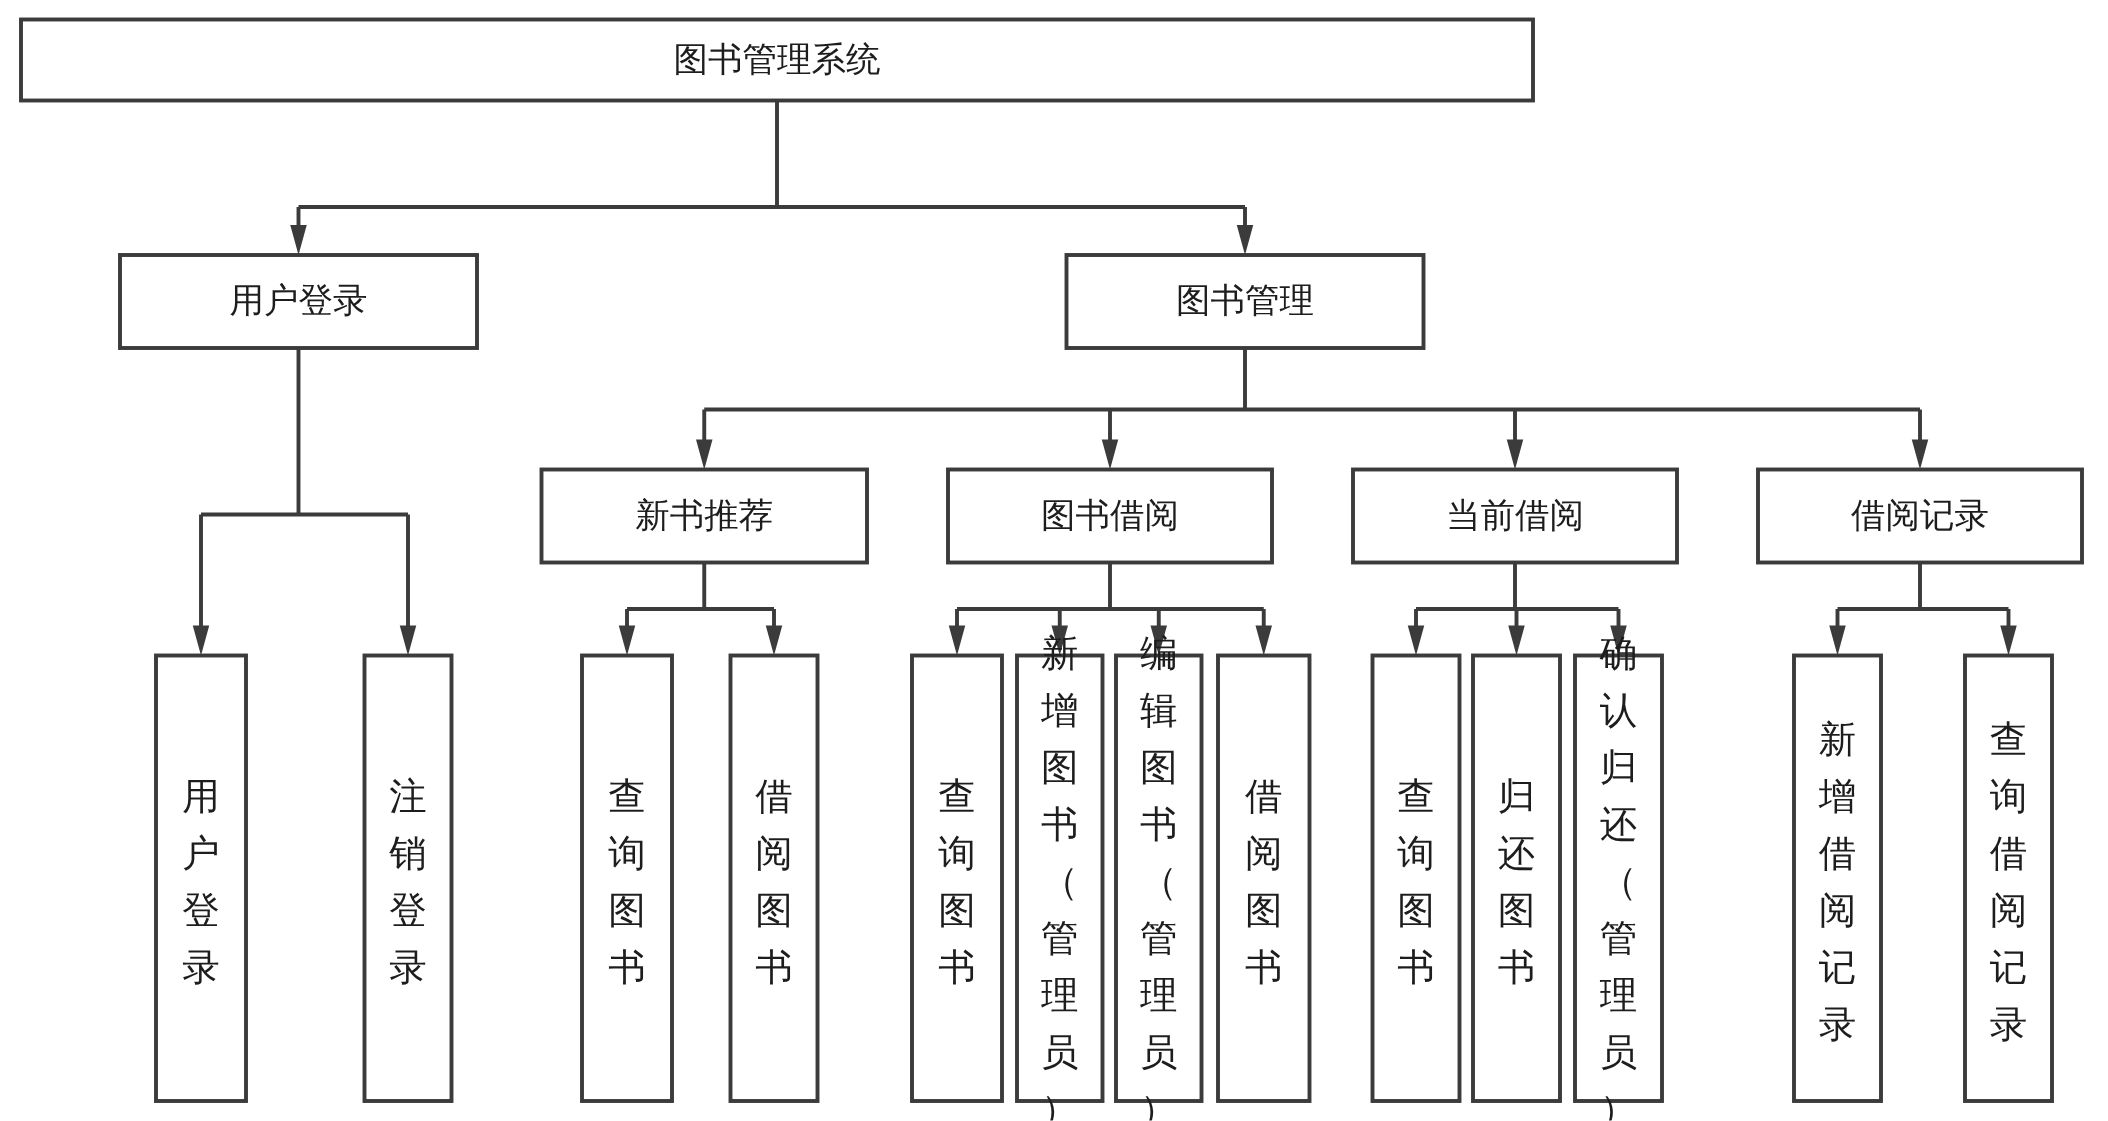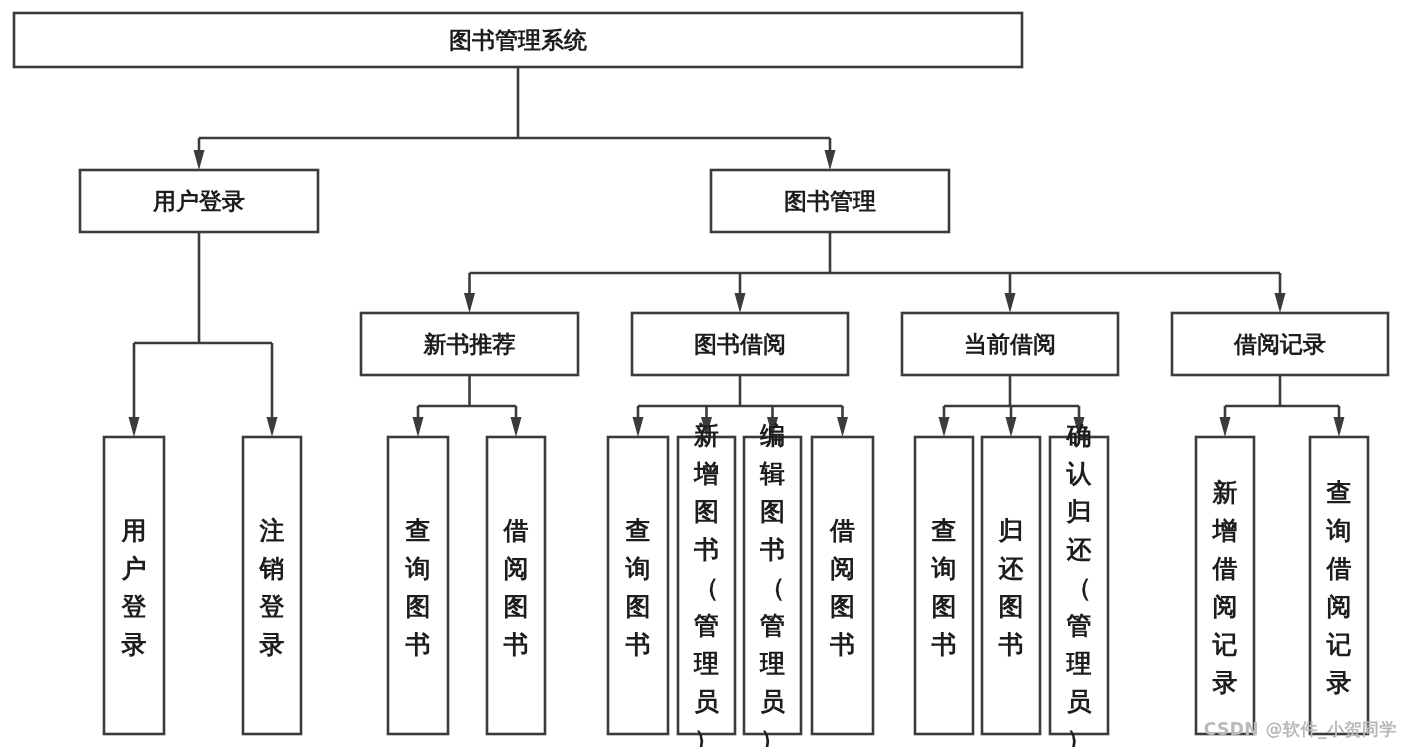--- a/index.html
+++ b/index.html
@@ -10,21 +10,20 @@
   body {
     width: 1405px;
     height: 747px;
     font-family: "DejaVu Sans", "Liberation Sans", sans-serif;
     overflow: hidden;
   }
   #diagram-root {
     position: relative;
     width: 1405px;
     height: 747px;
-    font-weight: bold;
   }
   svg.diagram {
     position: absolute;
     top: 0;
     left: 0;
     width: 1405px;
     height: 747px;
     display: block;
   }
   .node-rect {
@@ -264,15 +263,14 @@
           <text x="1339" y="539.14" class="node-label-v">询</text>
           <text x="1339" y="577.14" class="node-label-v">借</text>
           <text x="1339" y="615.14" class="node-label-v">阅</text>
           <text x="1339" y="653.14" class="node-label-v">记</text>
           <text x="1339" y="691.14" class="node-label-v">录</text>
         </g>
       </g>
 
   </svg>
 
-  <div class="watermark">CSDN @软件_小贺同学</div>
 
 </div>
 
 </body></html>

